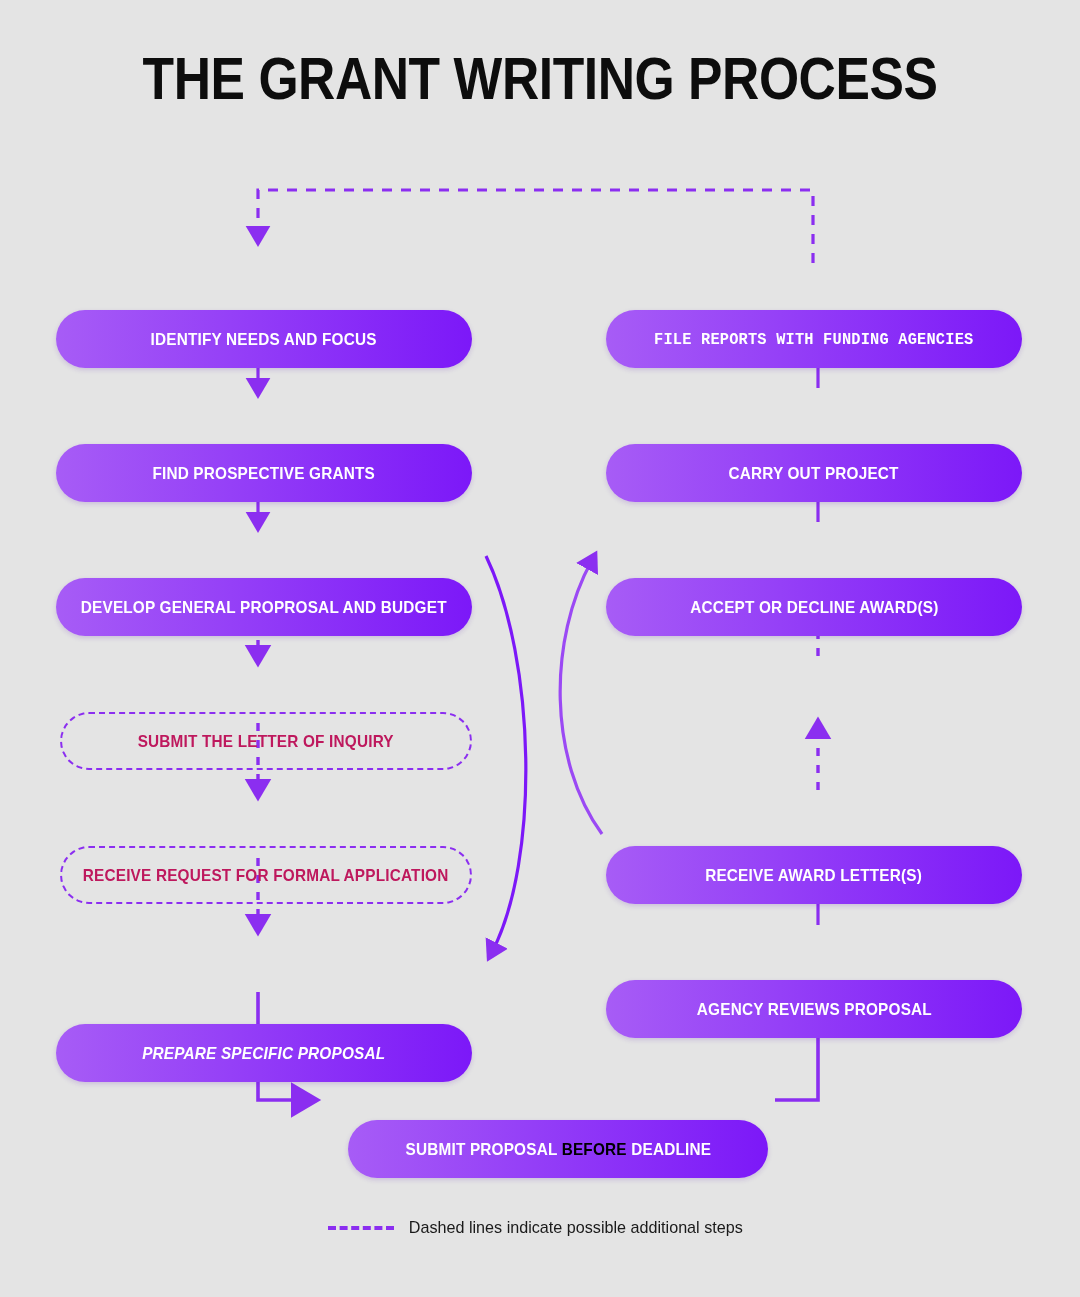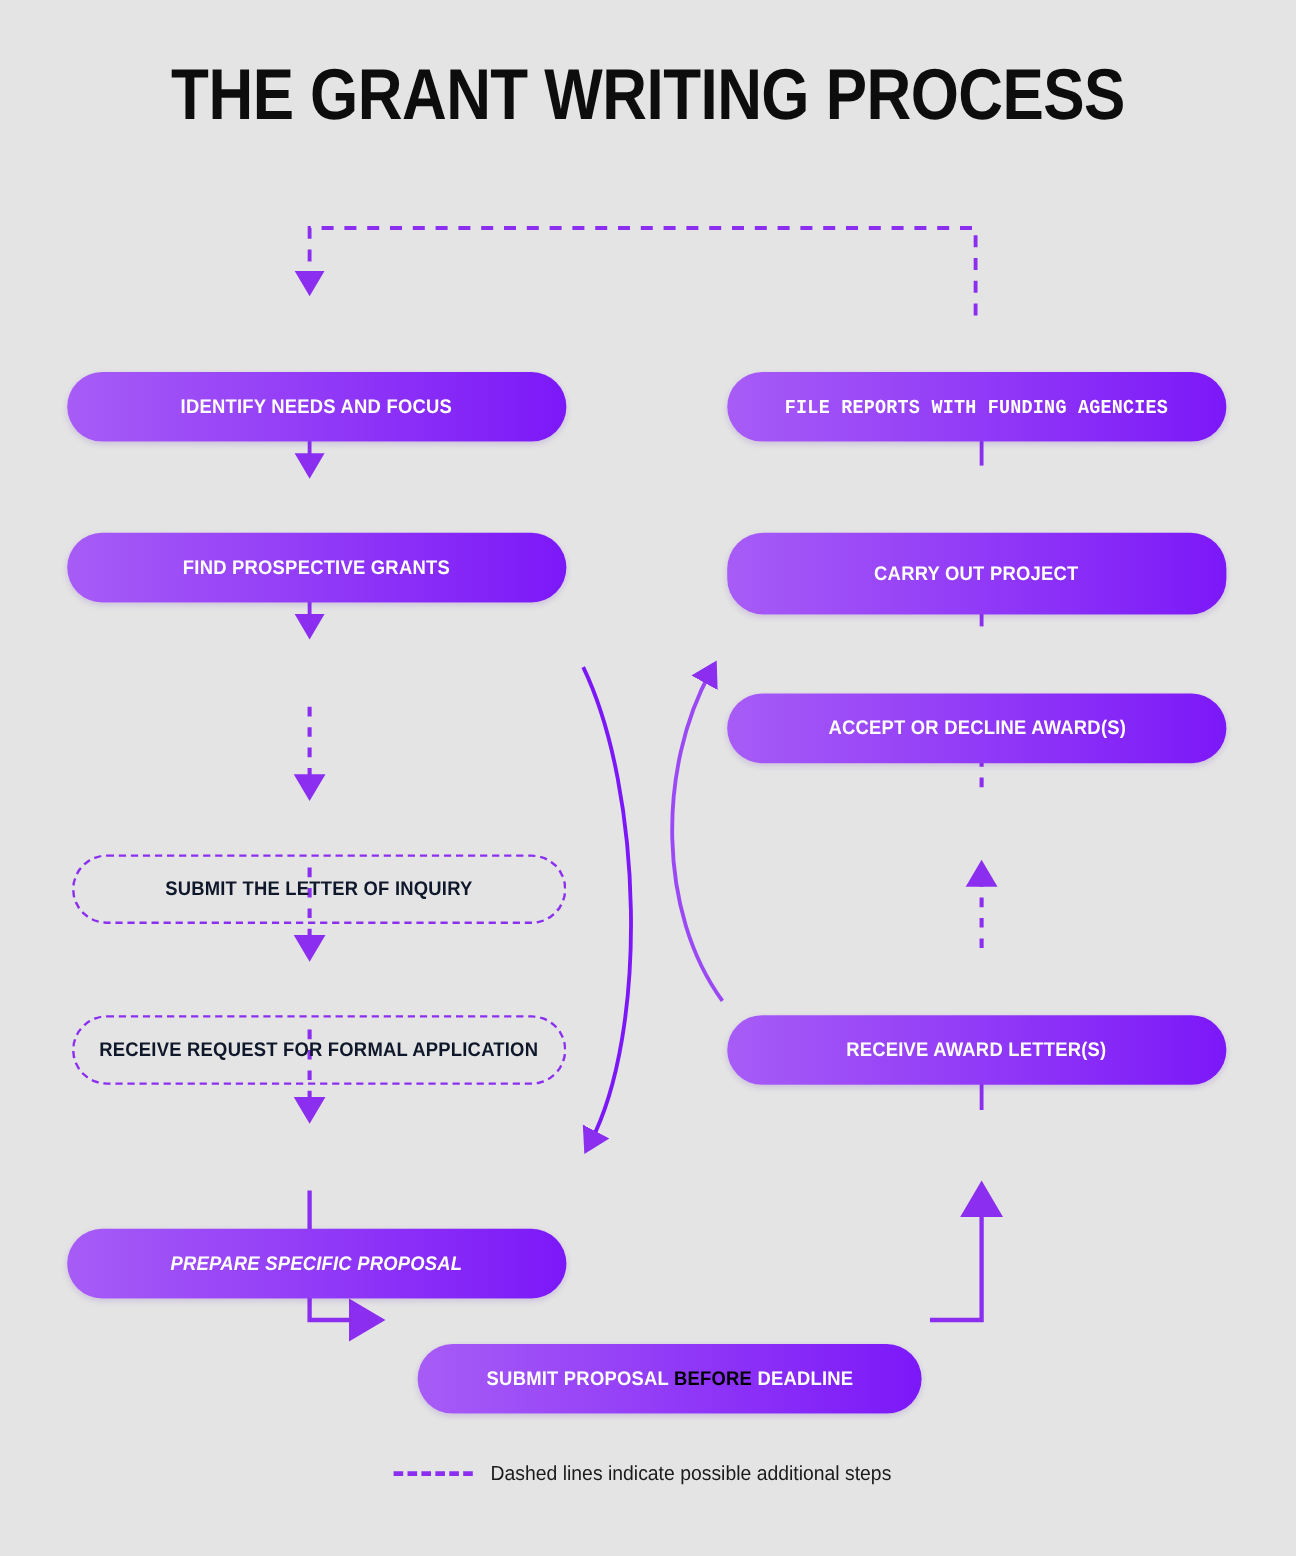--- a/index.html
+++ b/index.html
@@ -57,21 +57,21 @@
     white-space: nowrap;
   }
   .node.solid {
     background: linear-gradient(90deg, #a75cf6 0%, #9540f7 42%, #7c18f8 100%);
     color: #ffffff;
     box-shadow: 0 2px 5px rgba(90, 30, 180, 0.18);
   }
   .node.dashed {
     background: transparent;
     border: 2.5px dashed #8b2ef0;
-    color: #0f172a;
+    color: #be185d;
   }
   .node .hl {
     color: #000000;
     font-weight: 700;
   }
 
   
   #arrows {
     position: absolute;
     left: 0;
@@ -192,48 +192,54 @@
   </svg>
 
   <div class="node solid" style="left:56px; top:262px; width:416px; height:58px;">
     <span class="label">IDENTIFY NEEDS AND FOCUS</span>
   </div>
 
   <div class="node solid" style="left:56px; top:396px; width:416px; height:58px;">
     <span class="label">FIND PROSPECTIVE GRANTS</span>
   </div>
 
+  <div class="node solid" style="left:56px; top:530px; width:416px; height:58px;">
+    <span class="label">DEVELOP GENERAL PROPROSAL AND BUDGET</span>
+  </div>
 
   <div class="node dashed" style="left:60px; top:664px; width:412px; height:58px;">
     <span class="label">SUBMIT THE LETTER OF INQUIRY</span>
   </div>
 
   <div class="node dashed" style="left:60px; top:798px; width:412px; height:58px;">
     <span class="label">RECEIVE REQUEST FOR FORMAL APPLICATION</span>
   </div>
 
   <div class="node solid" style="left:56px; top:976px; width:416px; height:58px;font-style:italic;">
     <span class="label">PREPARE SPECIFIC PROPOSAL</span>
   </div>
 
   <div class="node solid" style="left:348px; top:1072px; width:420px; height:58px;">
     <span class="label"><span>SUBMIT PROPOSAL </span><span class="hl">BEFORE</span><span> DEADLINE</span></span>
   </div>
 
+  <div class="node solid" style="left:606px; top:932px; width:416px; height:58px;">
+    <span class="label">AGENCY REVIEWS PROPOSAL</span>
+  </div>
 
   <div class="node solid" style="left:606px; top:798px; width:416px; height:58px;align-items:center;">
     <span class="label">RECEIVE AWARD LETTER(S)</span>
   </div>
 
 
   <div class="node solid" style="left:606px; top:530px; width:416px; height:58px;">
     <span class="label">ACCEPT OR DECLINE AWARD(S)</span>
   </div>
 
-  <div class="node solid" style="left:606px; top:396px; width:416px; height:68px;">
+  <div class="node solid" style="left:606px; top:396px; width:416px; height:58px;">
     <span class="label">CARRY OUT PROJECT</span>
   </div>
 
   <div class="node solid" style="left:606px; top:262px; width:416px; height:58px;font-family:Liberation Mono, monospace;">
     <span class="label">FILE REPORTS WITH FUNDING AGENCIES</span>
   </div>
 
   <div class="legend">
     <span class="legend-dash"></span>
     <span class="legend-text">Dashed lines indicate possible additional steps</span>

